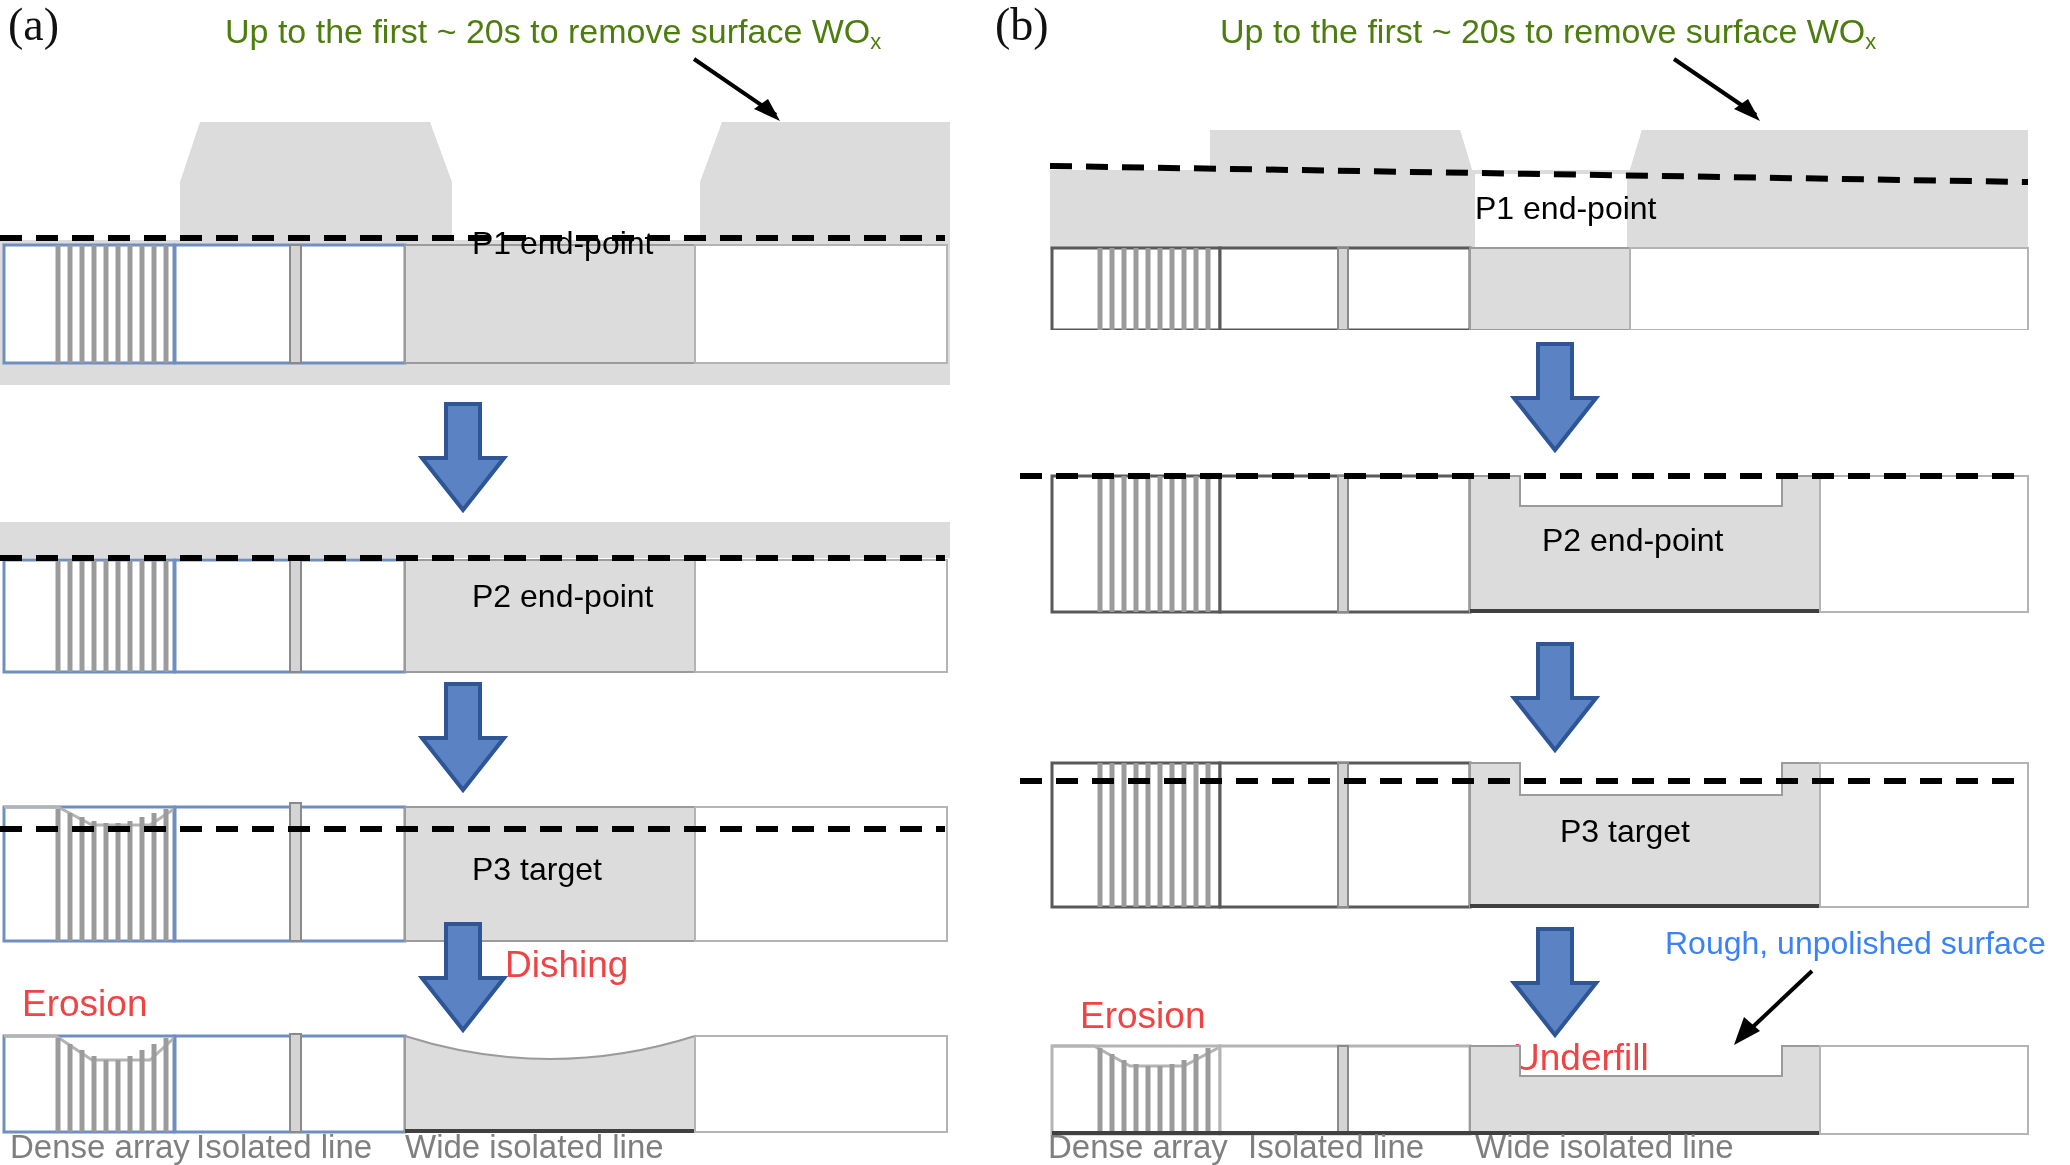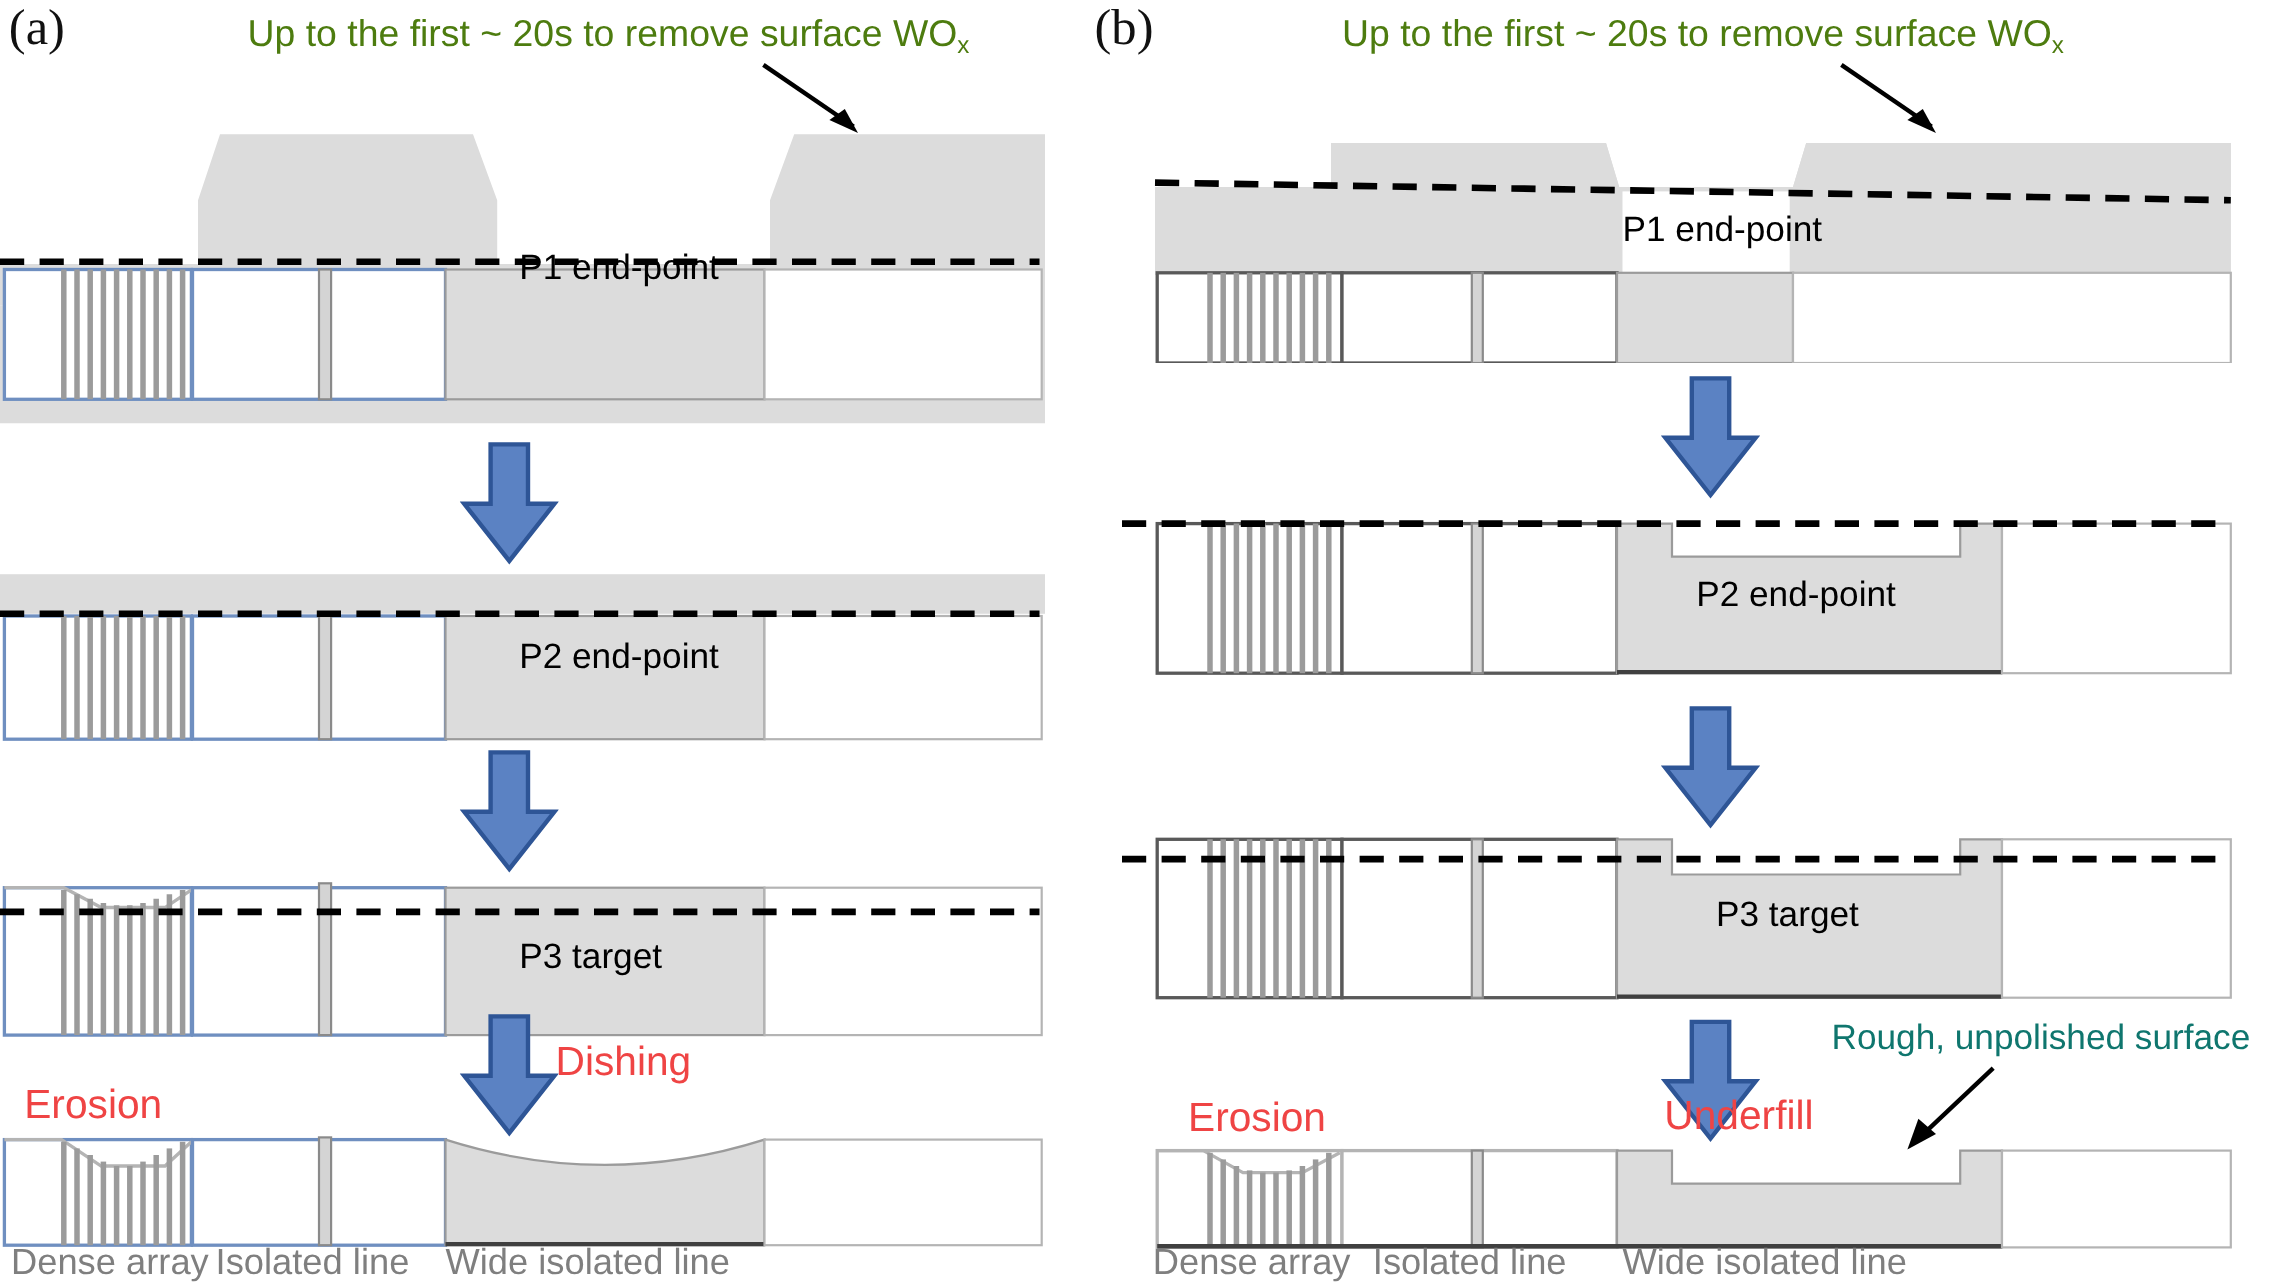--- a/index.html
+++ b/index.html
@@ -17,21 +17,21 @@
 
   .stage{position:absolute;}
   .stage svg{display:block;}
 
   .stage-text{position:absolute;font-size:32px;color:#000;white-space:nowrap;}
 
   .arrow-blue{position:absolute;}
 
   .redlabel{position:absolute;font-size:37px;color:#ef4444;white-space:nowrap;}
   .greylabel{position:absolute;font-size:33px;color:#7f7f7f;white-space:nowrap;}
-  .blacklabel{position:absolute;font-size:32px;color:#0f766e;white-space:nowrap;}
+  .blacklabel{position:absolute;font-size:32px;color:#3b82f6;white-space:nowrap;}
 </style>
 </head>
 <body>
 
 <div class="panel" id="panel-a">
 
   <div class="panel-label" style="left:8px;top:2px;">(a)</div>
 
   <div class="caption" style="left:225px;top:12px;">
     <span>Up to the first ~ 20s to remove surface WO</span><sub>x</sub>
@@ -288,21 +288,21 @@
     <polygon points="28,4 62,4 62,58 86,58 45,110 4,58 28,58" fill="#5b82c3" stroke="#2e5596" stroke-width="4"></polygon>
   </svg>
 
   <div class="blacklabel" style="left:645px;top:925px;">Rough, unpolished surface</div>
   <svg class="stage" style="left:700px;top:965px;" width="120" height="100">
     <line x1="92" y1="6" x2="20" y2="74" stroke="#000" stroke-width="4"></line>
     <polygon points="14,80 24,52 40,66" fill="#000"></polygon>
   </svg>
 
   <div class="redlabel" style="left:60px;top:995px;">Erosion</div>
-  <div class="redlabel" style="left:493px;top:993px;">Underfill</div>
+  <div class="redlabel" style="left:493px;top:1037px;">Underfill</div>
 
   <div class="stage" style="left:0px;top:1040px;">
     <svg width="1010" height="100" viewBox="0 0 1010 100">
       <rect x="32" y="6" width="168" height="88" fill="#ffffff" stroke="#b4b4b4" stroke-width="3"></rect>
       <path d="M32,6 L74,6 L110,26 L164,26 L198,8" fill="none" stroke="#b4b4b4" stroke-width="3"></path>
       <g stroke="#9b9b9b" stroke-width="5">
         <line x1="80" y1="8" x2="80" y2="94"></line>
         <line x1="92" y1="14" x2="92" y2="94"></line>
         <line x1="104" y1="20" x2="104" y2="94"></line>
         <line x1="116" y1="24" x2="116" y2="94"></line>

